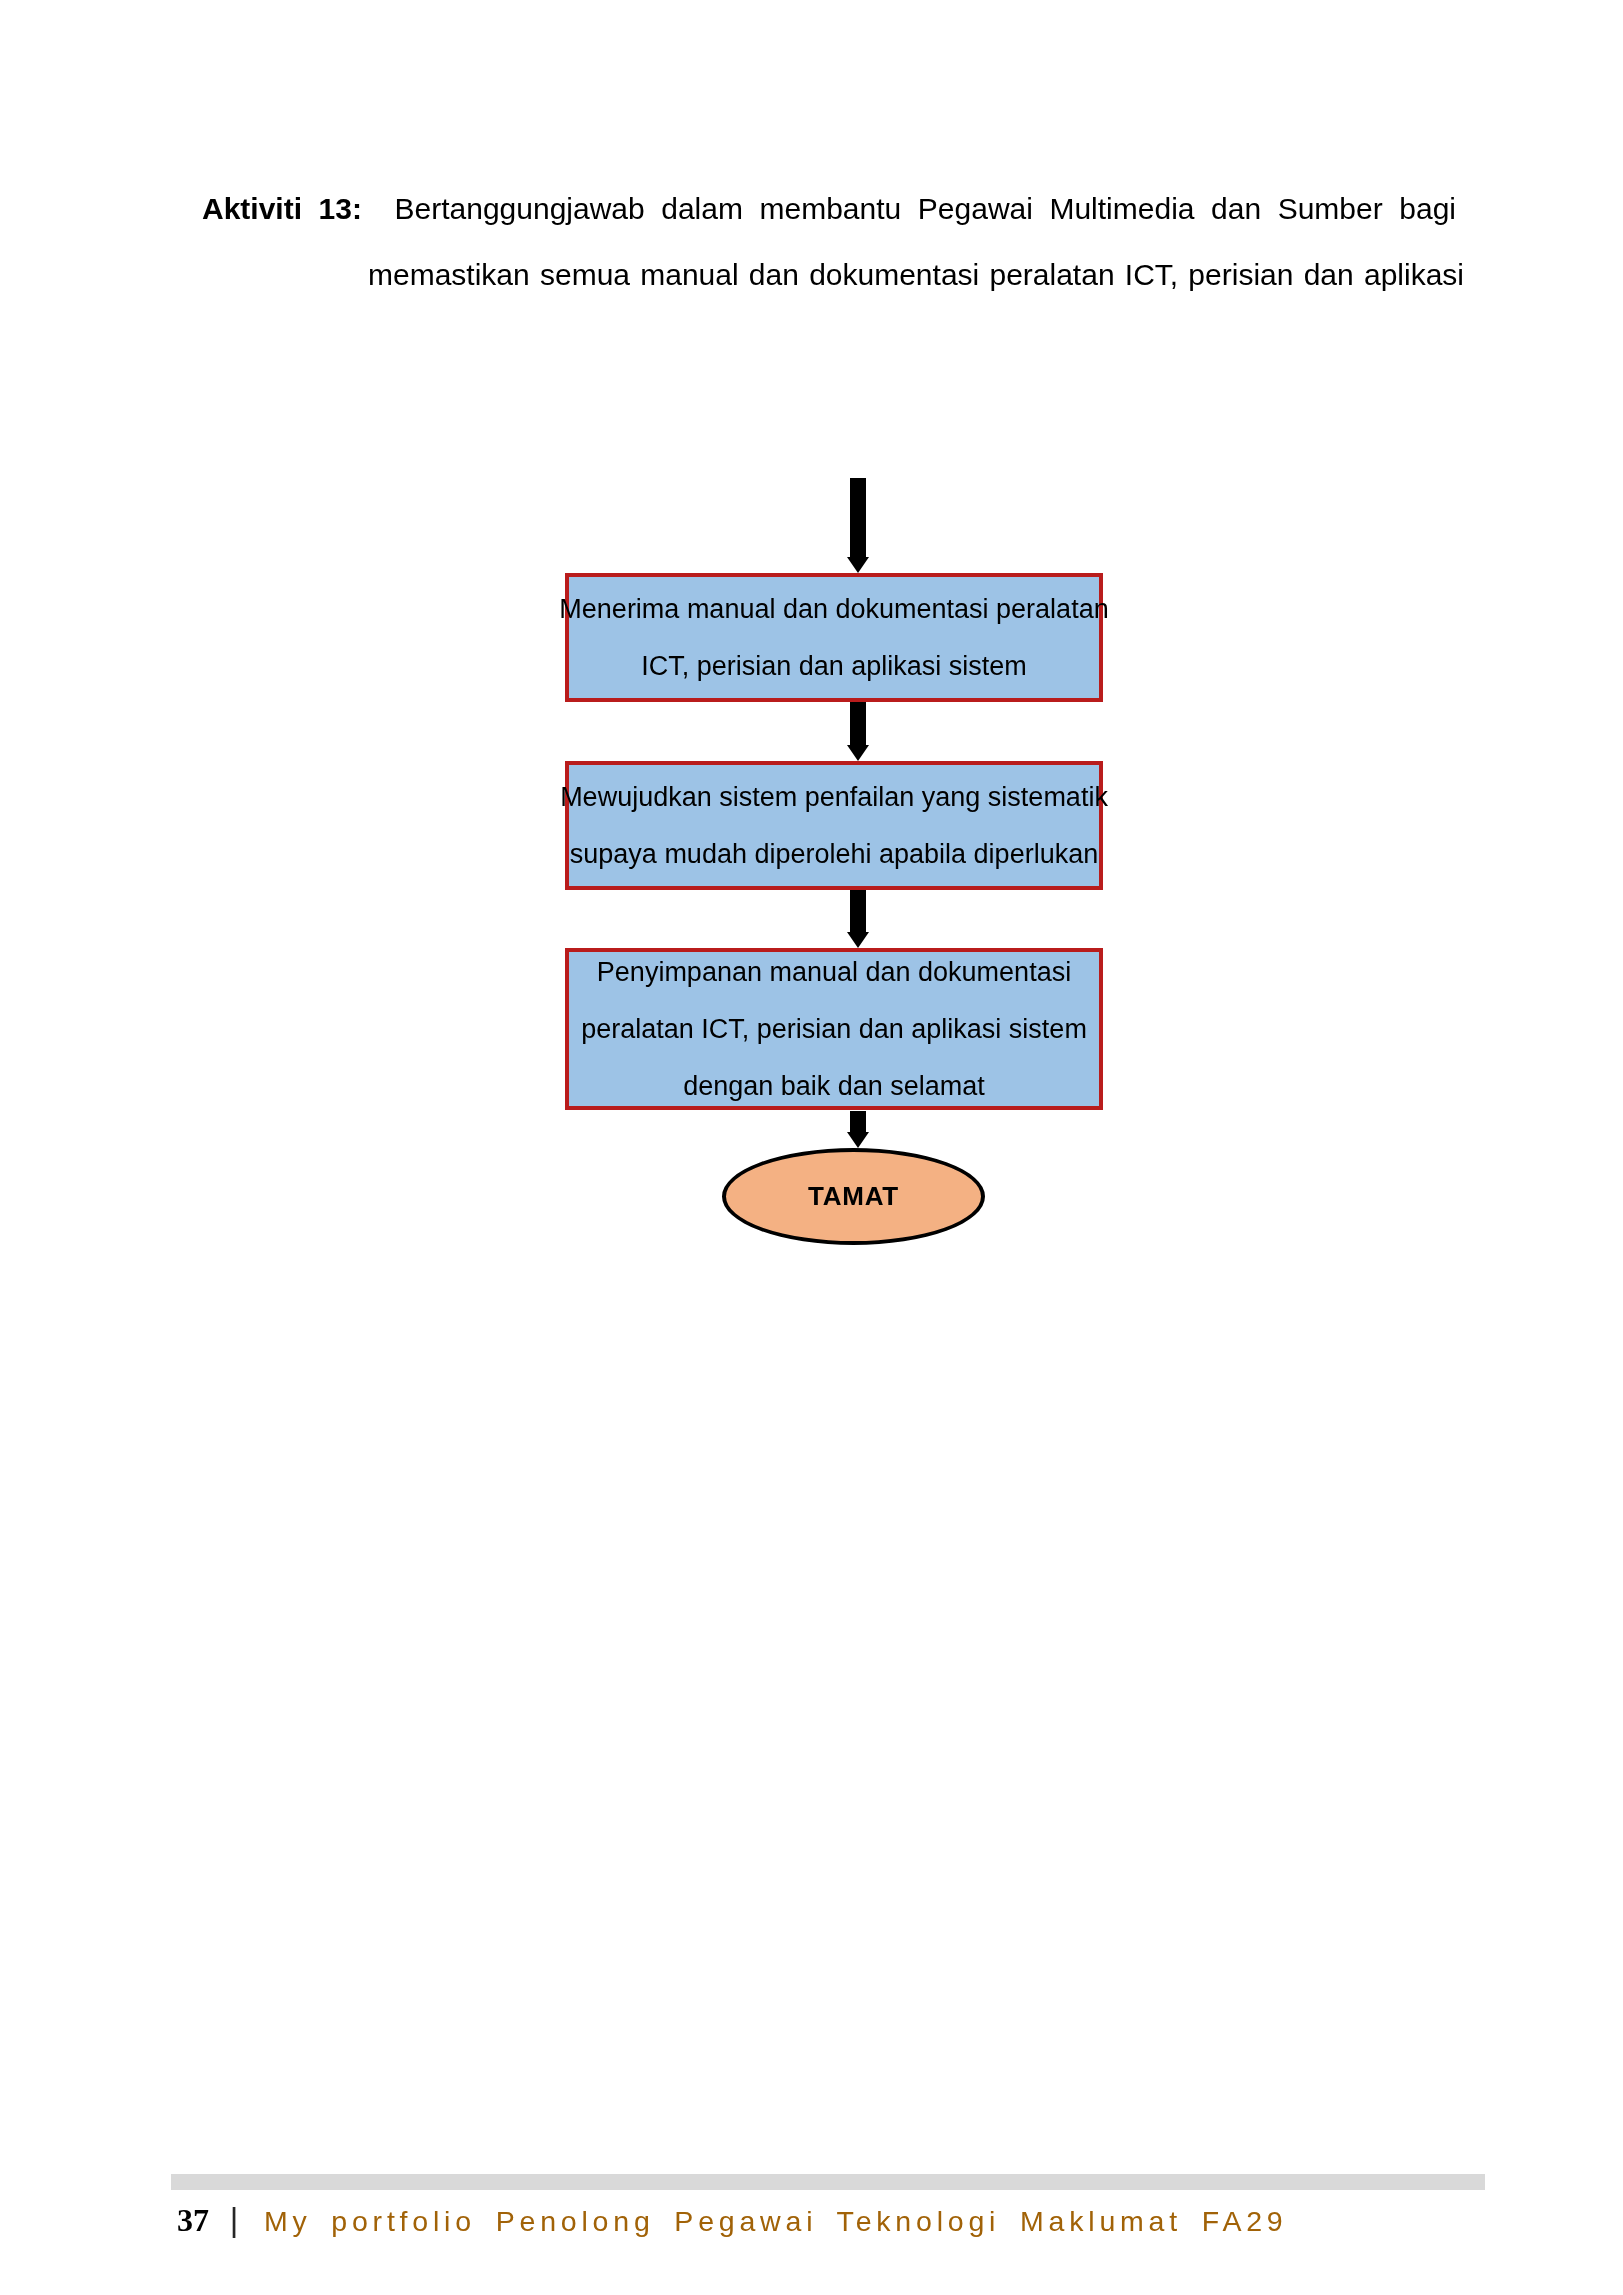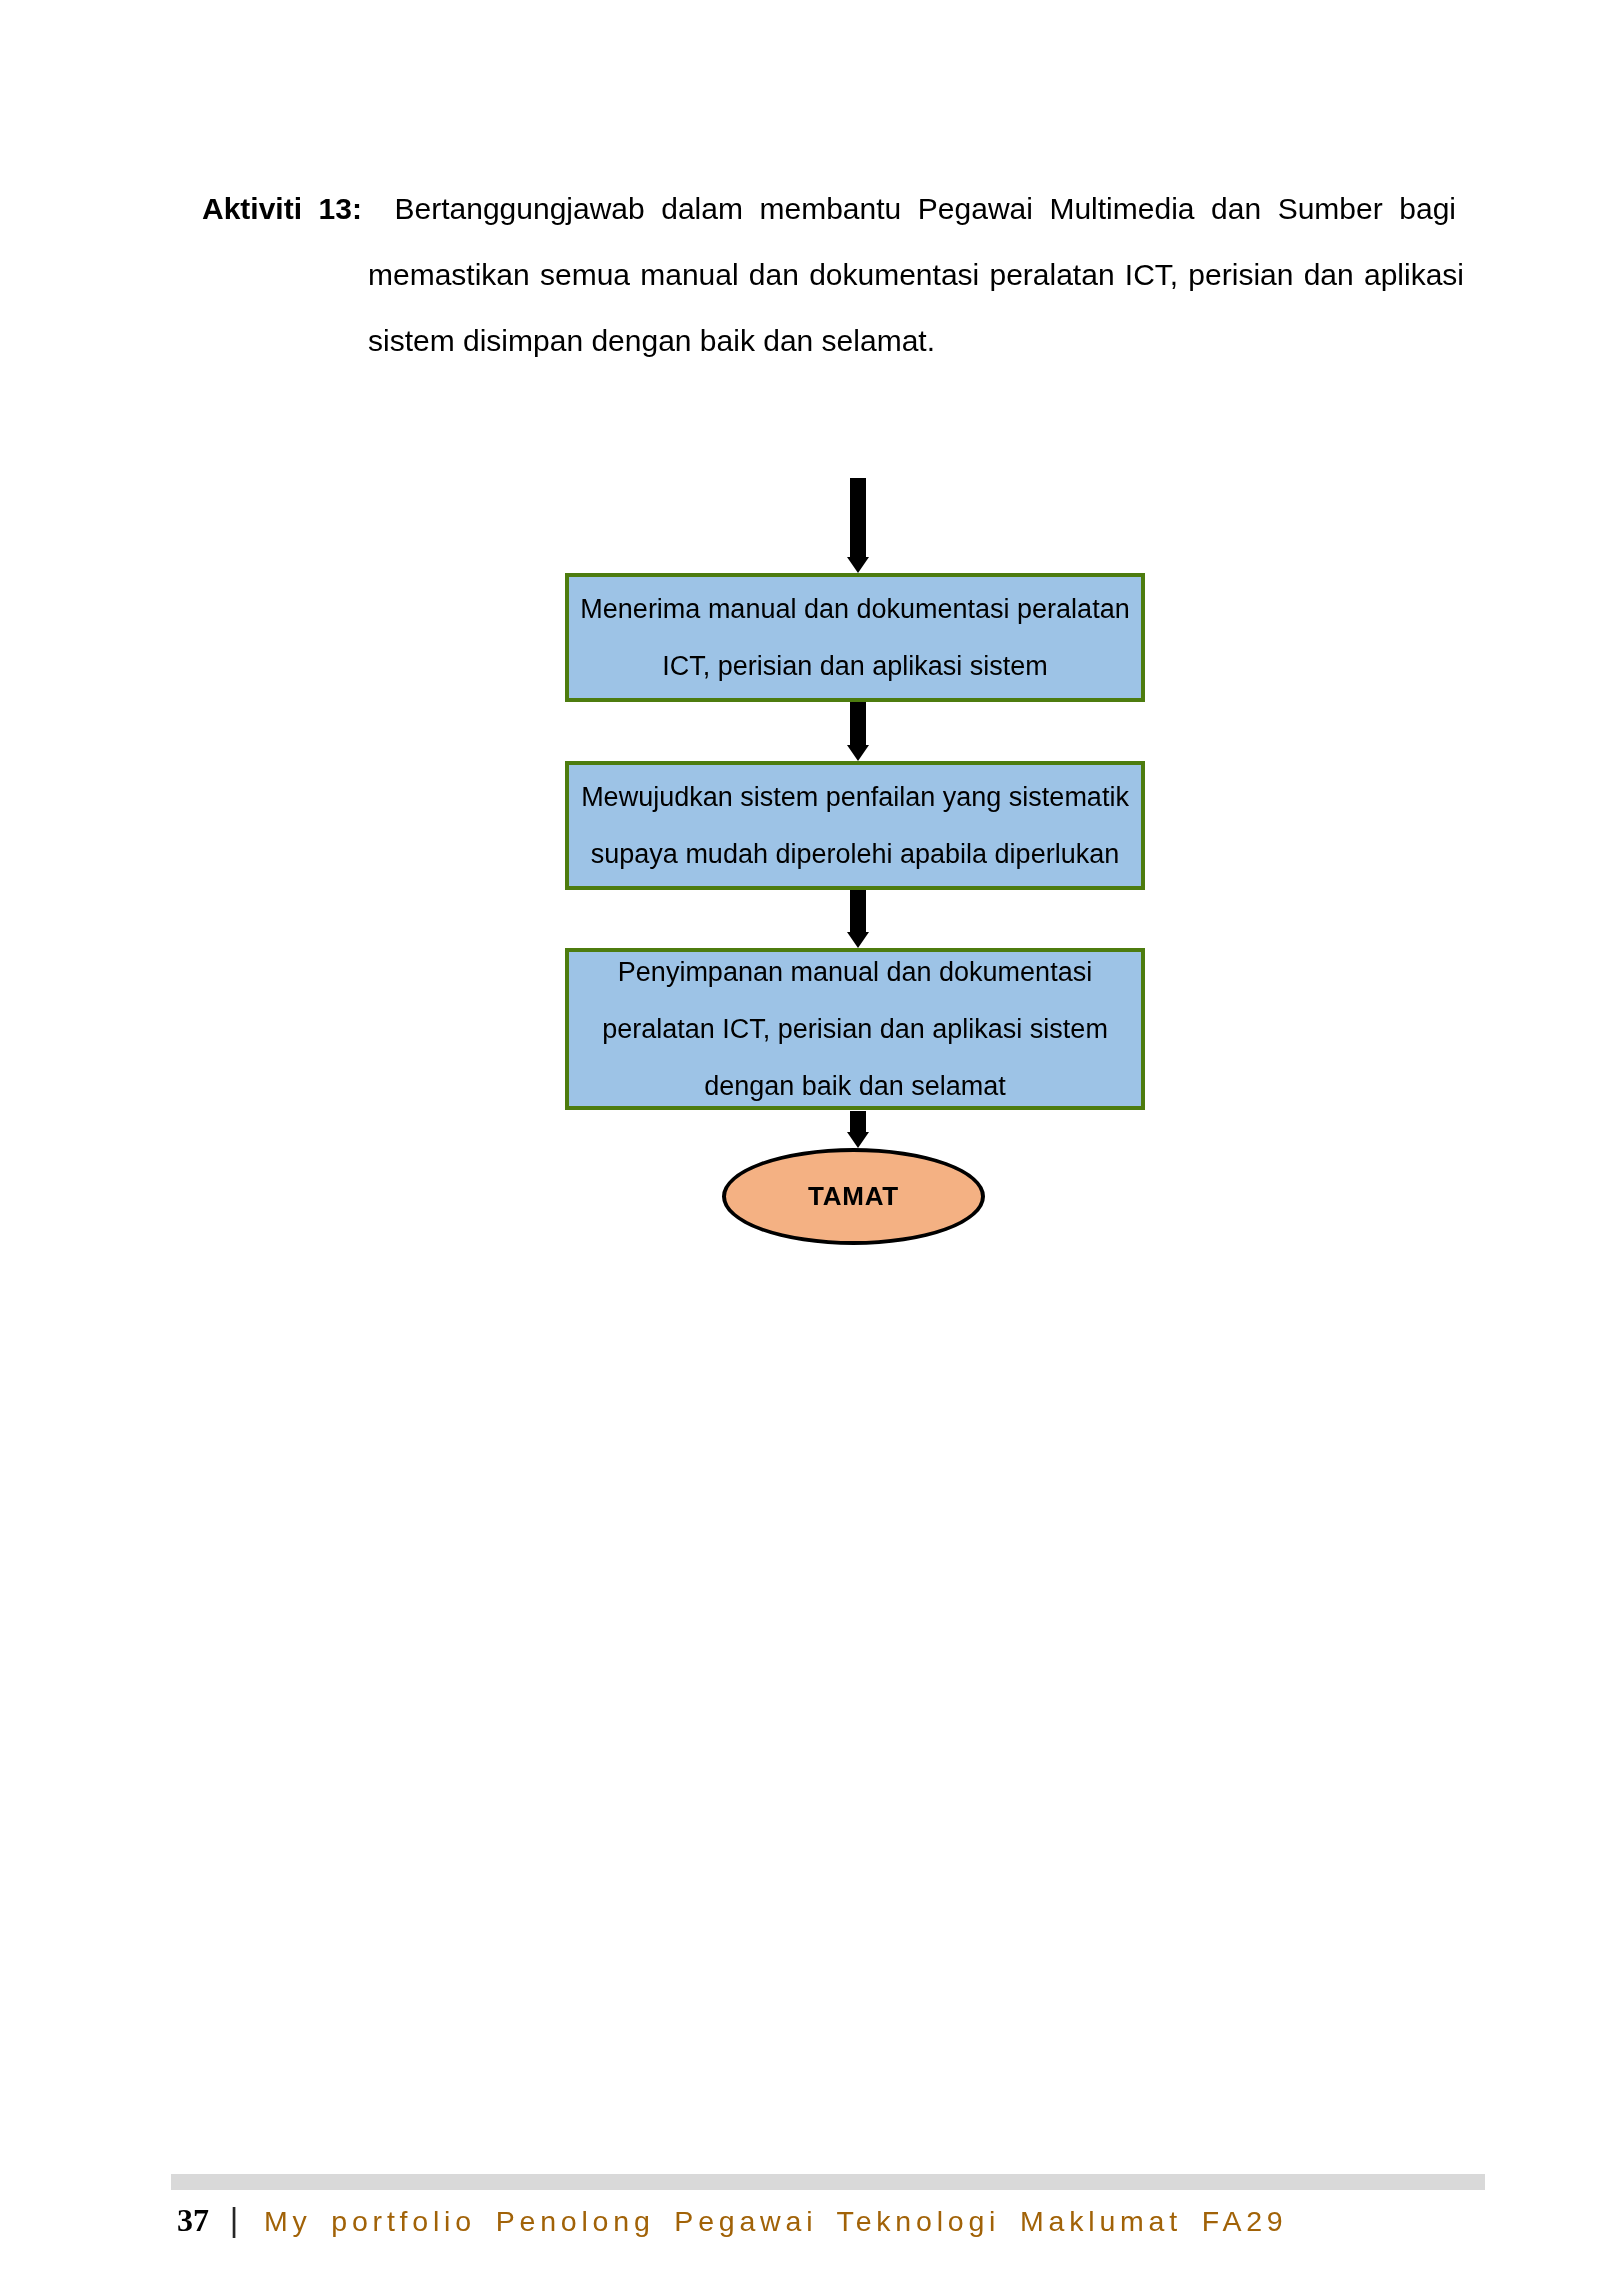--- a/index.html
+++ b/index.html
@@ -49,23 +49,23 @@
     font-size: 26px;
     font-weight: bold;
     letter-spacing: 0.8px;
   }
   .terminator.start { left: 705px; top: 366px; }
   .terminator.end   { left: 706px; top: 1132px; }
 
   .process {
     position: absolute;
     left: 549px;
-    width: 580px;
+    width: 538px;
     background: #9DC3E6;
-    border: 4px solid #4d7c0f;
+    border: 4px solid #b91c1c;
     display: flex;
     flex-direction: column;
     align-items: center;
     justify-content: center;
     font-size: 27px;
     line-height: 41px;
     text-align: center;
   }
   .process .pline { display: block; white-space: nowrap; }
   .process.p1 { top: 557px;  height: 129px; }
@@ -131,21 +131,20 @@
   }
 </style>
 </head>
 <body>
 
 <div class="page">
 
   <p class="activity">
     <span class="hline hline-1"><b>Aktiviti 13:</b> <span>Bertanggungjawab dalam membantu Pegawai Multimedia dan Sumber bagi</span></span>
     <span class="hline hline-2">memastikan semua manual dan dokumentasi peralatan ICT, perisian dan aplikasi</span>
-    <span class="hline hline-3">sistem disimpan dengan baik dan selamat.</span>
   </p>
 
   <div class="flowchart">
 
 
     <div class="arrow a1"></div>
 
     <div class="process p1" style="background: rgb(157, 195, 230);">
       <span class="pline">Menerima manual dan dokumentasi peralatan</span>
       <span class="pline">ICT, perisian dan aplikasi sistem</span>

